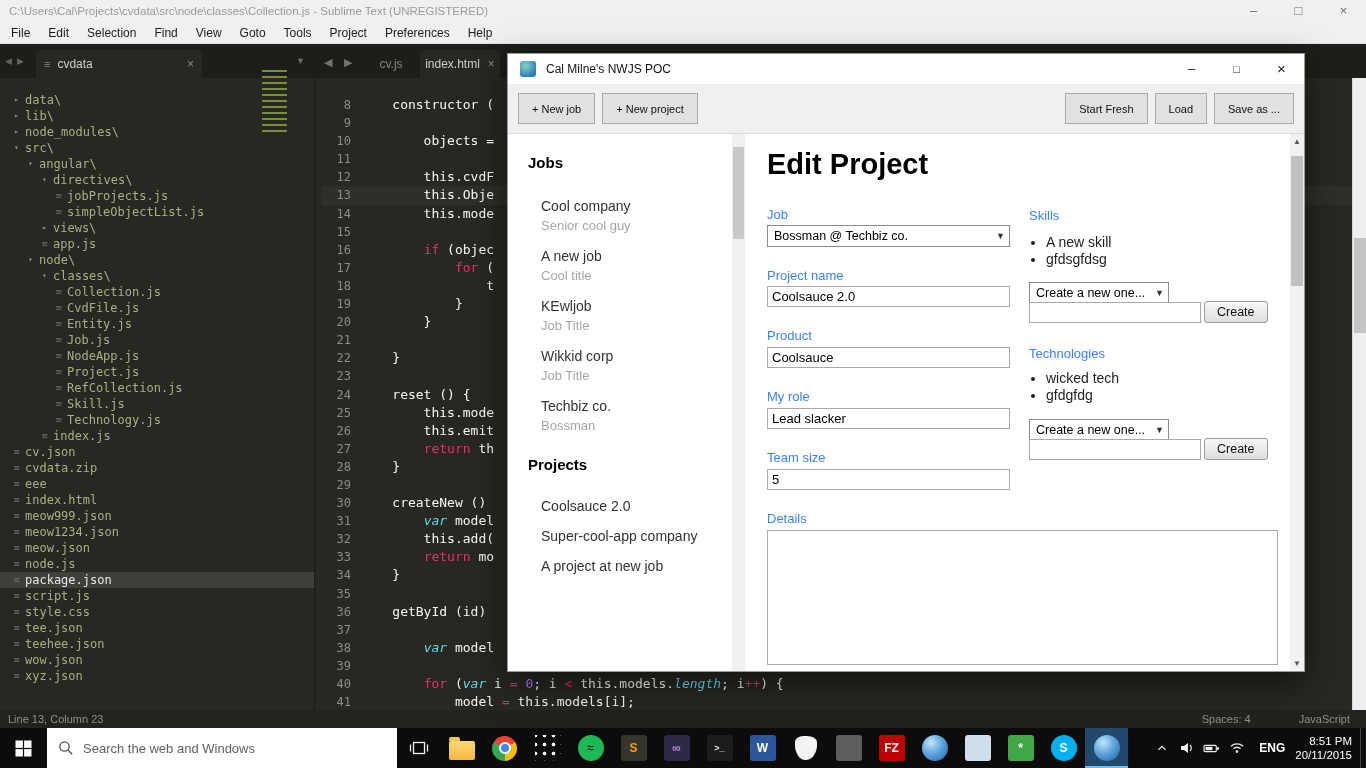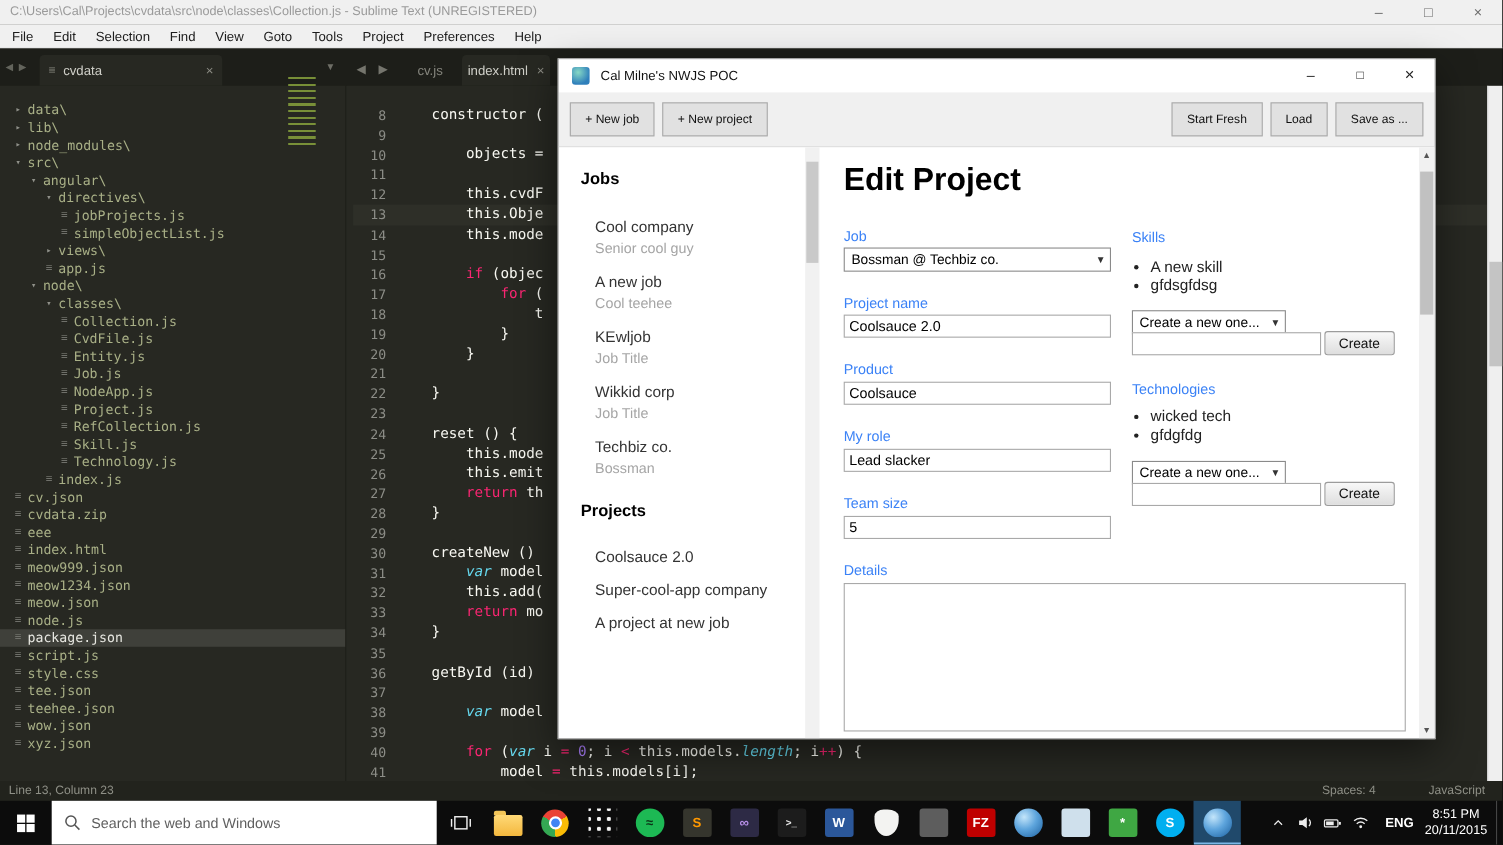--- a/index.html
+++ b/index.html
@@ -104,21 +104,21 @@
   .ic-chrome{border-radius:50%;width:25px;height:25px;background:conic-gradient(from -60deg,#ea4335 0 33%,#fbbc05 0 66%,#34a853 0 100%);position:relative}
   .ic-chrome::after{content:"";position:absolute;left:6.5px;top:6.5px;width:8px;height:8px;border-radius:50%;background:#4285f4;border:2px solid #fff}
   .ic-grid{background-image:radial-gradient(circle,#f2f2f2 1.8px,transparent 2.1px);background-size:9px 9px;background-position:5px 5px}
   .ic-folder{width:26px;height:19px;margin-top:5px;background:linear-gradient(#ffd977,#f3b73d);border-radius:2px;position:relative}
   .ic-folder::before{content:"";position:absolute;left:0;top:-4px;width:11px;height:4px;background:#f3c558;border-radius:2px 2px 0 0}
   .ic-jug{width:22px;height:24px;background:#f3f3f1;border-radius:38% 46% 52% 48%/26% 26% 62% 62%}
   .ic-globe{border-radius:50%;background:radial-gradient(circle at 35% 30%,#c3e5fa,#5ea5dd 45%,#1b5f9e)}
   .tb-tray{margin-left:auto;display:flex;align-items:center;height:40px}
   .tray-ic{width:25px;height:40px;display:flex;align-items:center;justify-content:center}
   .tb-lang{color:#fff;font-size:12px;margin:0 10px;font-weight:bold}
-  .tb-clock{color:#fff;font-size:11.5px;line-height:14px;text-align:center;margin-right:8px}
+  .tb-clock{color:#fff;font-size:11.5px;line-height:14px;text-align:right;margin-right:8px}
   .tb-desk{width:6px;height:40px;border-left:1px solid #454545}
 </style>
 </head>
 <body>
 
 <div class="stage">
 
   <div class="st-titlebar">
     <span class="st-title">C:\Users\Cal\Projects\cvdata\src\node\classes\Collection.js - Sublime Text (UNREGISTERED)</span>
     <div class="st-winbtns">
@@ -485,21 +485,21 @@
 
       <div class="lp">
         <div class="lp-head">Jobs</div>
         <div id="jobs-list">
             <div class="job-item">
               <div class="ji-title">Cool company</div>
               <div class="ji-sub">Senior cool guy</div>
             </div>
             <div class="job-item">
               <div class="ji-title">A new job</div>
-              <div class="ji-sub">Cool teehee</div>
+              <div class="ji-sub">Cool title</div>
             </div>
             <div class="job-item">
               <div class="ji-title">KEwljob</div>
               <div class="ji-sub">Job Title</div>
             </div>
             <div class="job-item">
               <div class="ji-title">Wikkid corp</div>
               <div class="ji-sub">Job Title</div>
             </div>
             <div class="job-item">

